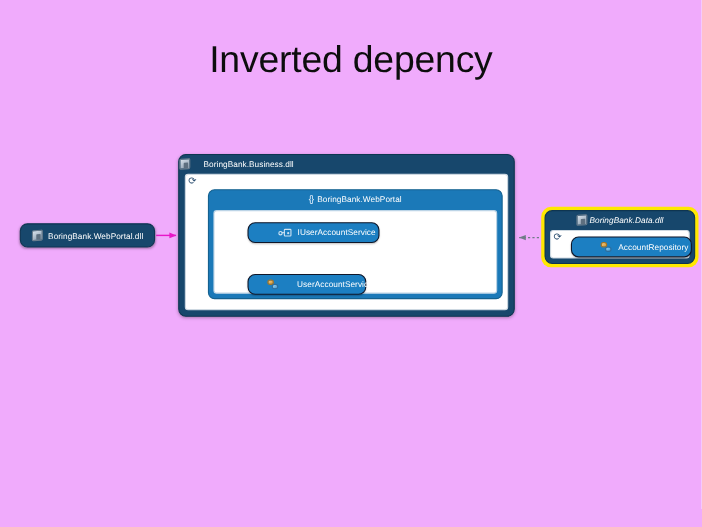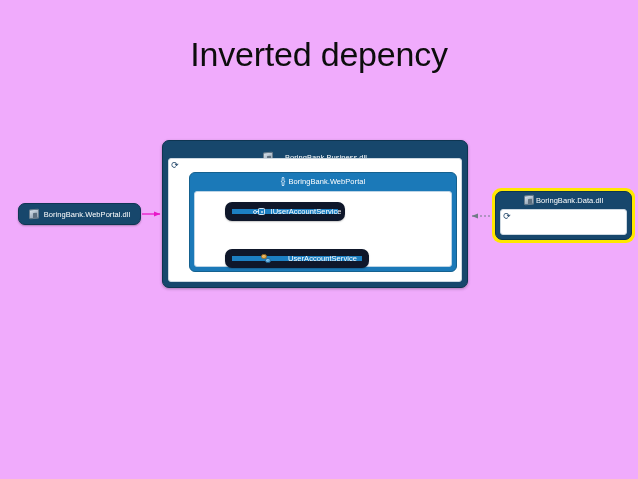--- a/index.html
+++ b/index.html
@@ -146,24 +146,24 @@
     position: absolute;
     left: 162px; top: 140px;
     width: 306px; height: 148px;
     background: #17476c;
     border: 1px solid #0e3慢;
     border: 1px solid #0e3551;
     border-radius: 7px;
     box-shadow: 0 1px 3px rgba(0,0,0,0.3);
   }
   #container-business-dll .hdr {
-    height: 32px;
+    height: 16px;
     display: flex;
     align-items: center;
-    justify-content: center;
+    justify-content: flex-start;
     gap: 12px;
     color: #fff;
     font-size: 7.5px;
   }
   #container-business-dll .body {
     position: absolute;
     left: 5px; right: 5px; top: 17px; bottom: 5px;
     background: #ffffff;
     border: 1px solid #cdd8e1;
     border-radius: 3px;
@@ -192,34 +192,34 @@
     left: 4px; right: 4px; top: 18px; bottom: 4px;
     background: #ffffff;
     border: 1px solid #bcd4e6;
     border-radius: 3px;
   }
 
   
   .type-pill {
     position: absolute;
     background: #1c7fc2;
-    border: 7px solid #0f172a;
+    border: 1px solid #0f172a;
     border-radius: 7px;
     display: flex;
     align-items: center;
     justify-content: center;
     gap: 5px;
     color: #ffffff;
     font-size: 7.5px;
     white-space: nowrap;
     box-shadow: 0 1px 1.5px rgba(0,0,0,0.22);
     padding-left: 24px;
   }
   #type-iuseraccountservice { left: 30px; top: 10px;  width: 120px; height: 19px; }
-  #type-useraccountservice  { left: 30px; top: 57px;  width: 144px; height: 19px; gap: 16px; }
+  #type-useraccountservice  { left: 30px; top: 57px;  width: 108px; height: 19px; gap: 16px; }
   #type-iaccountrepository  { left: 170px; top: 57px; width: 120px; height: 19px; }
 
   
   #highlight-data {
     position: absolute;
     left: 492px; top: 188px;
     width: 143px; height: 55px;
     background: #ffe800;
     border-radius: 9px;
     padding: 3px;
@@ -227,21 +227,21 @@
   #container-data-dll {
     position: relative;
     width: 100%; height: 100%;
     background: #17476c;
     border: 1px solid #0e3551;
     border-radius: 7px;
   }
   #container-data-dll .hdr {
     height: 16px;
     display: flex; align-items: center; justify-content: center;
-    gap: 2px; color: #fff; font-size: 7.5px;
+    gap: 2px; color: #fff; font-size: 7.5px; font-style: italic;
   }
   #container-data-dll .body {
     position: absolute;
     left: 4px; right: 4px; top: 17px; bottom: 4px;
     background: #ffffff;
     border: 1px solid #cdd8e1;
     border-radius: 3px;
   }
   #type-accountrepository {
     left: 18px; top: 5px; width: 110px; height: 19px;
@@ -355,18 +355,25 @@
     <div id="container-data-dll">
 
       <div class="hdr">
         <span class="ico-assembly"></span>
         <span class="node-label">BoringBank.Data.dll</span>
       </div>
 
       <div class="body">
         <span class="ico-refresh" style="left:1px; top:1px;">⟳</span>
 
+        <div class="type-pill" id="type-accountrepository">
+          <span class="ico-class">
+            <span class="cl-a"></span>
+              <span class="cl-b"></span>
+          </span>
+          <span class="node-label">AccountRepository</span>
+        </div>
       </div>
 
     </div>
   </div>
 
 </div>
 
 </body></html>

